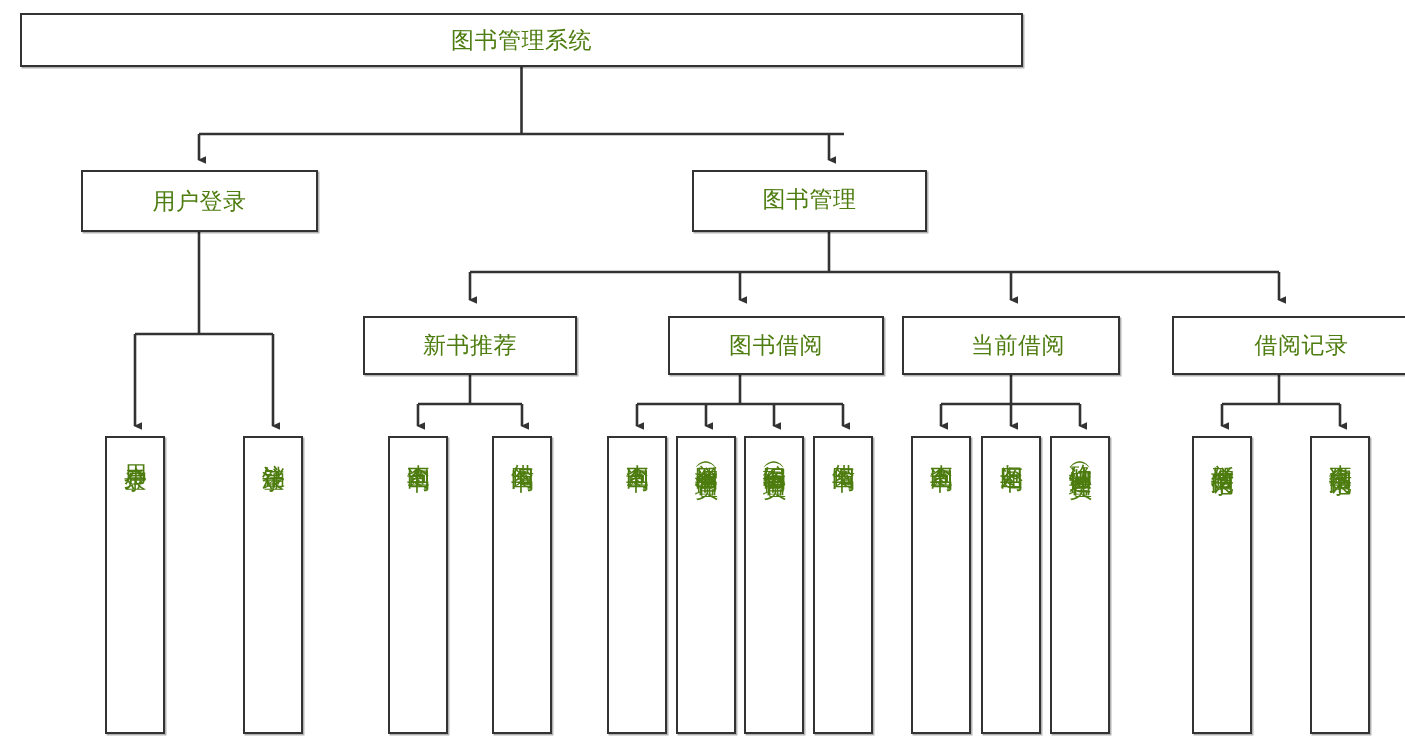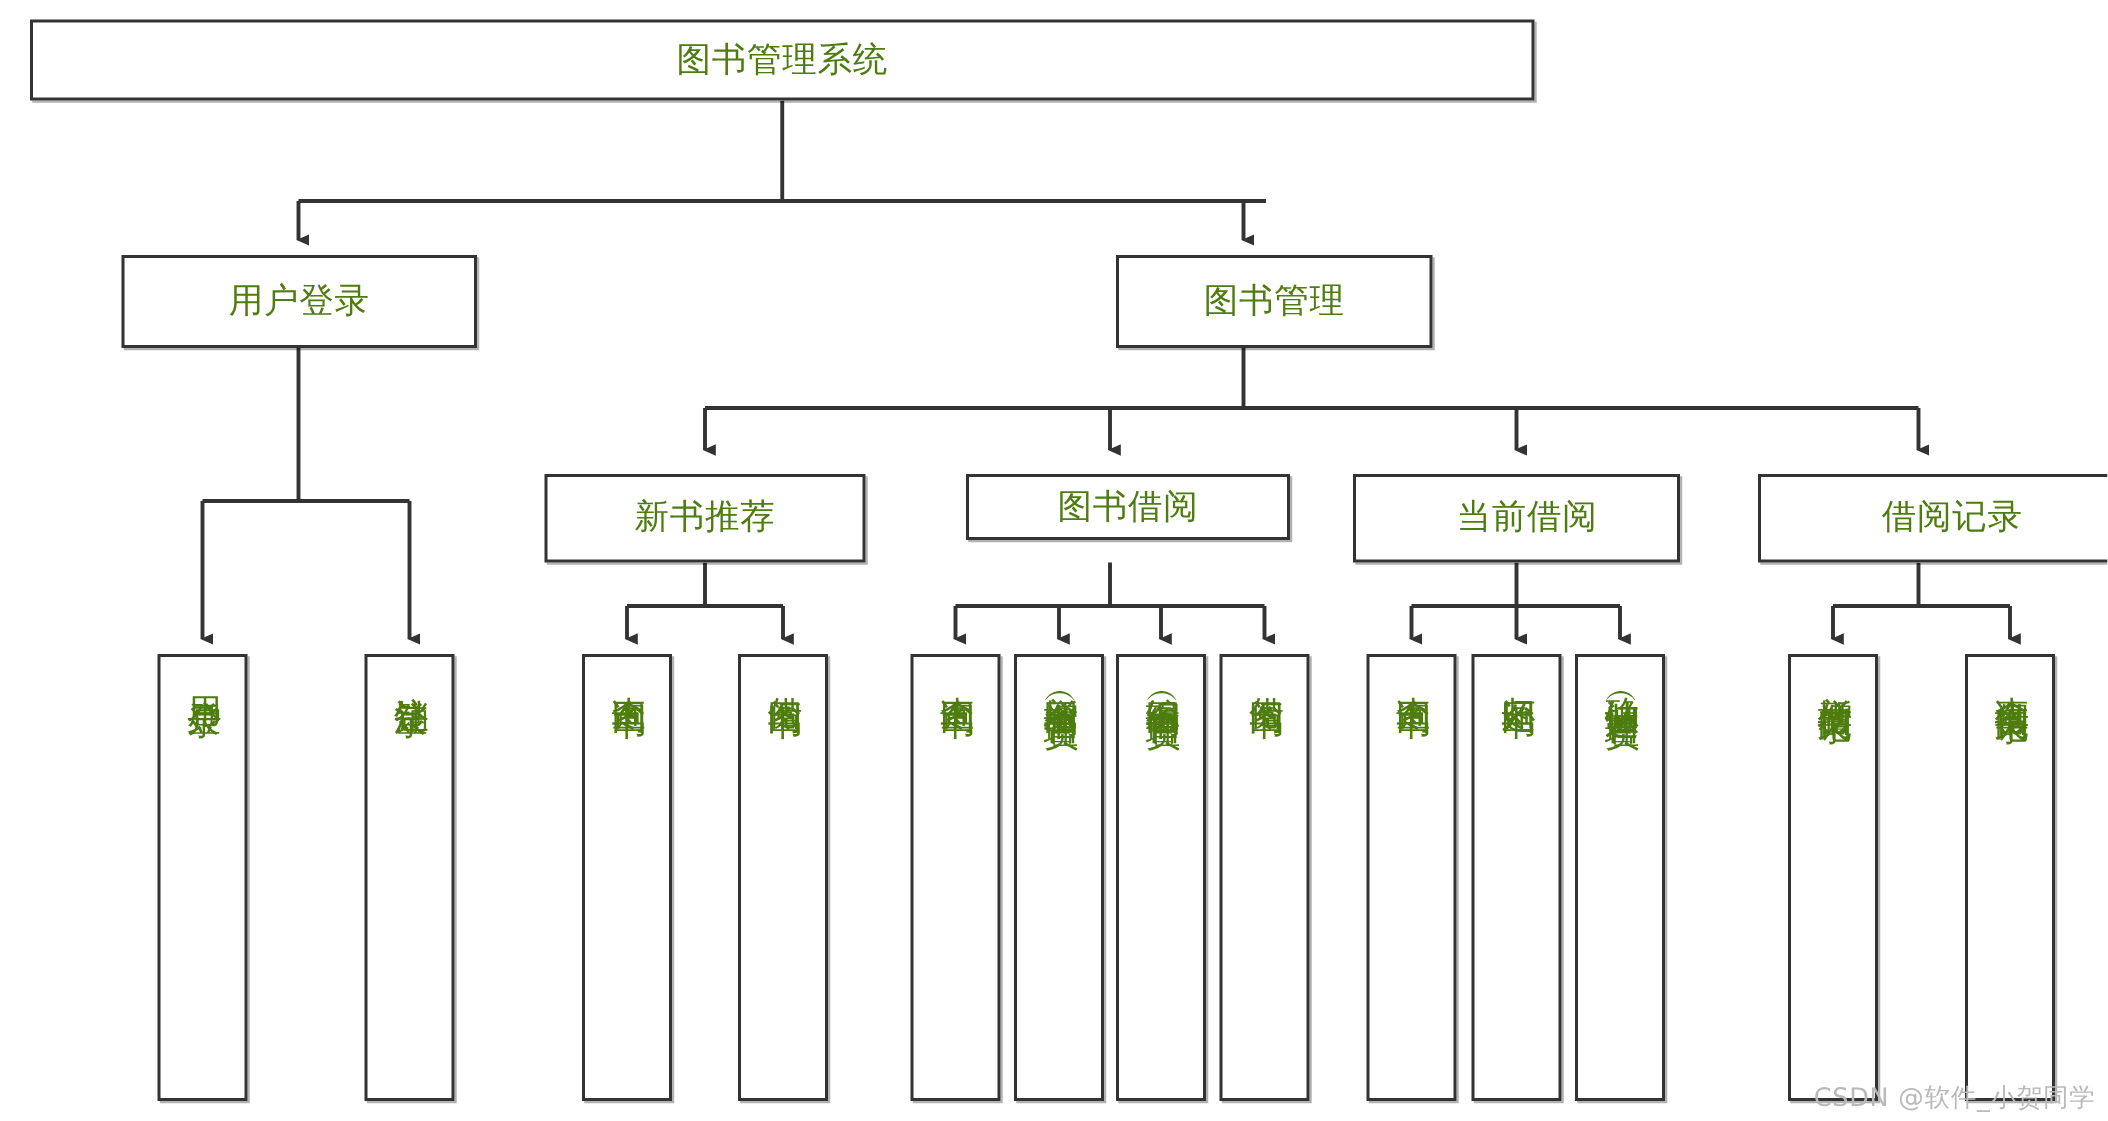--- a/index.html
+++ b/index.html
@@ -132,29 +132,29 @@
   </svg>
 
   <div class="node horizontal root" style="left:20px; top:13px; width:1003px; height:54px;">
     <span class="node-label">图书管理系统</span>
   </div>
 
   <div class="node horizontal" style="left:81px; top:170px; width:237px; height:62px;">
     <span class="node-label">用户登录</span>
   </div>
 
-  <div class="node horizontal" style="left:744px; top:170px; width:211px; height:62px;">
+  <div class="node horizontal" style="left:692px; top:170px; width:235px; height:62px;font-family:Liberation Mono, monospace;">
     <span class="node-label">图书管理</span>
   </div>
 
   <div class="node horizontal" style="left:363px; top:316px; width:214px; height:59px;">
     <span class="node-label">新书推荐</span>
   </div>
 
-  <div class="node horizontal" style="left:644px; top:316px; width:216px; height:44px;">
+  <div class="node horizontal" style="left:668px; top:316px; width:216px; height:59px;">
     <span class="node-label">图书借阅</span>
   </div>
 
   <div class="node horizontal" style="left:902px; top:316px; width:218px; height:59px;padding-left:14px;">
     <span class="node-label">当前借阅</span>
   </div>
 
   <div class="node horizontal" style="left:1172px; top:316px; width:259px; height:59px;">
     <span class="node-label">借阅记录</span>
   </div>
@@ -196,15 +196,14 @@
     <span class="node-label">确认归还（管理员）</span>
   </div>
 
   <div class="node vertical" style="left:1192px; top:436px; width:60px; height:298px;">
     <span class="node-label">新增借阅记录</span>
   </div>
   <div class="node vertical" style="left:1310px; top:436px; width:60px; height:298px;">
     <span class="node-label">查询借阅记录</span>
   </div>
 
-  <div id="watermark">CSDN @软件_小贺同学</div>
 
 </div>
 
 </body></html>

